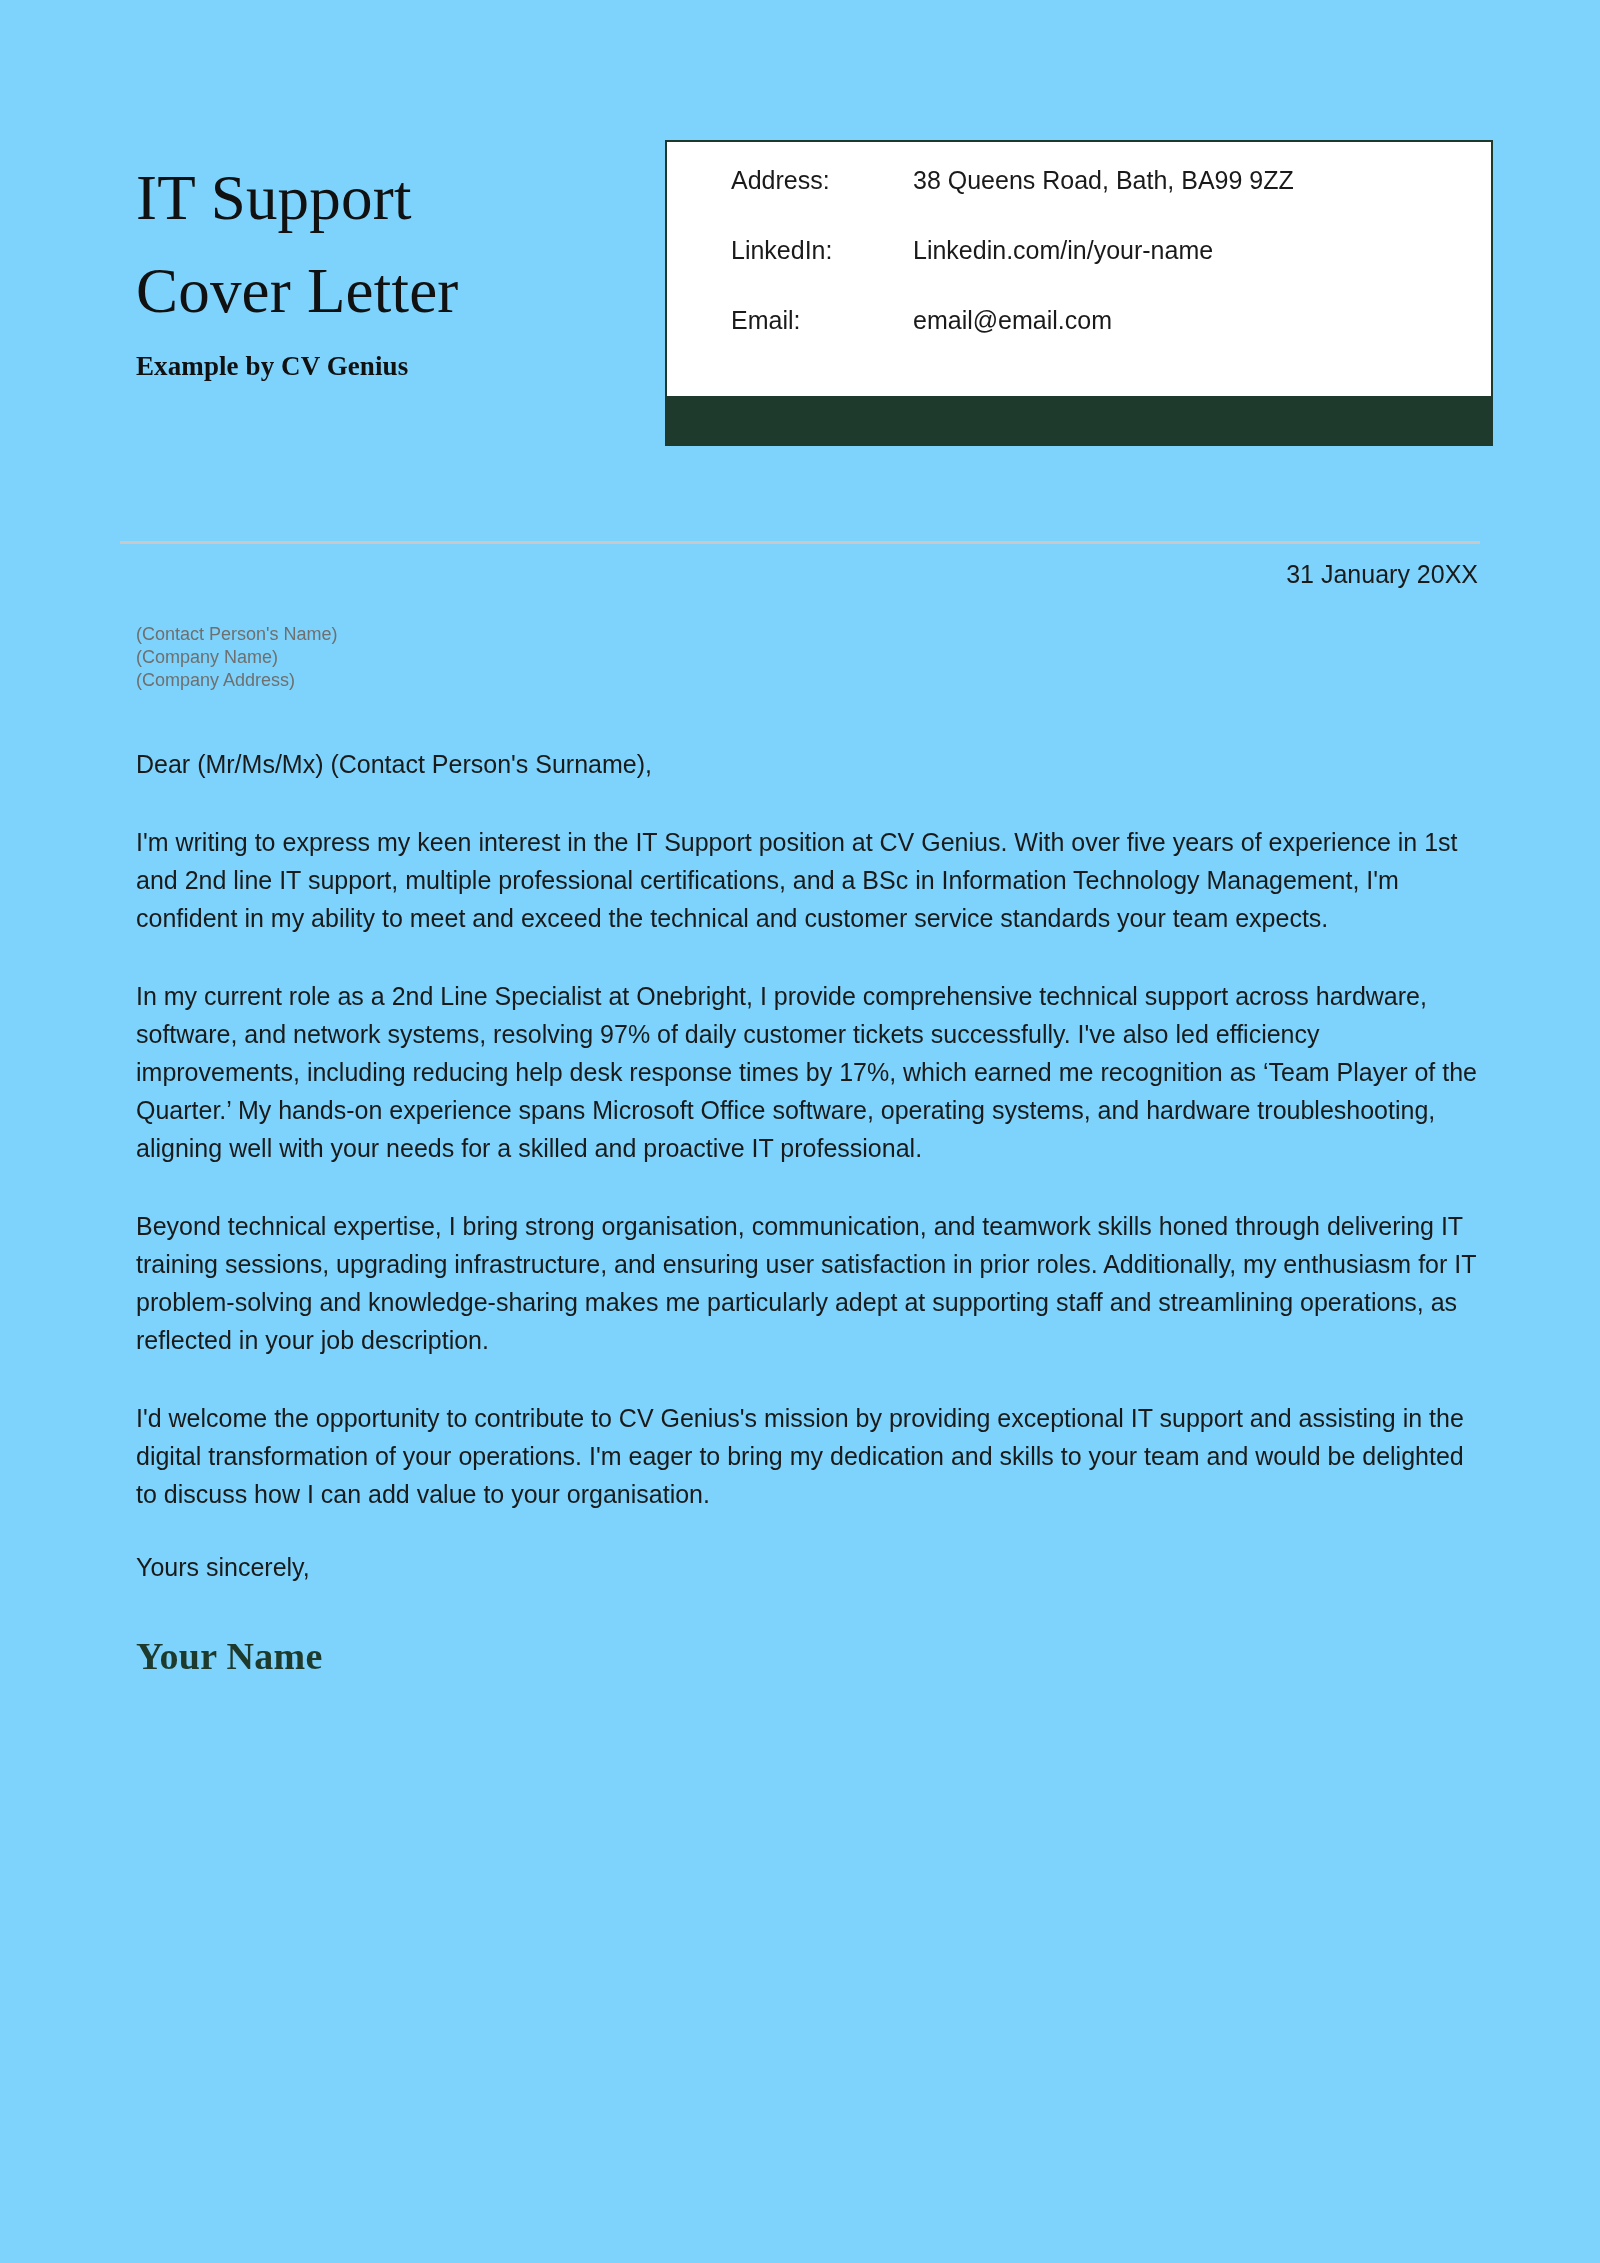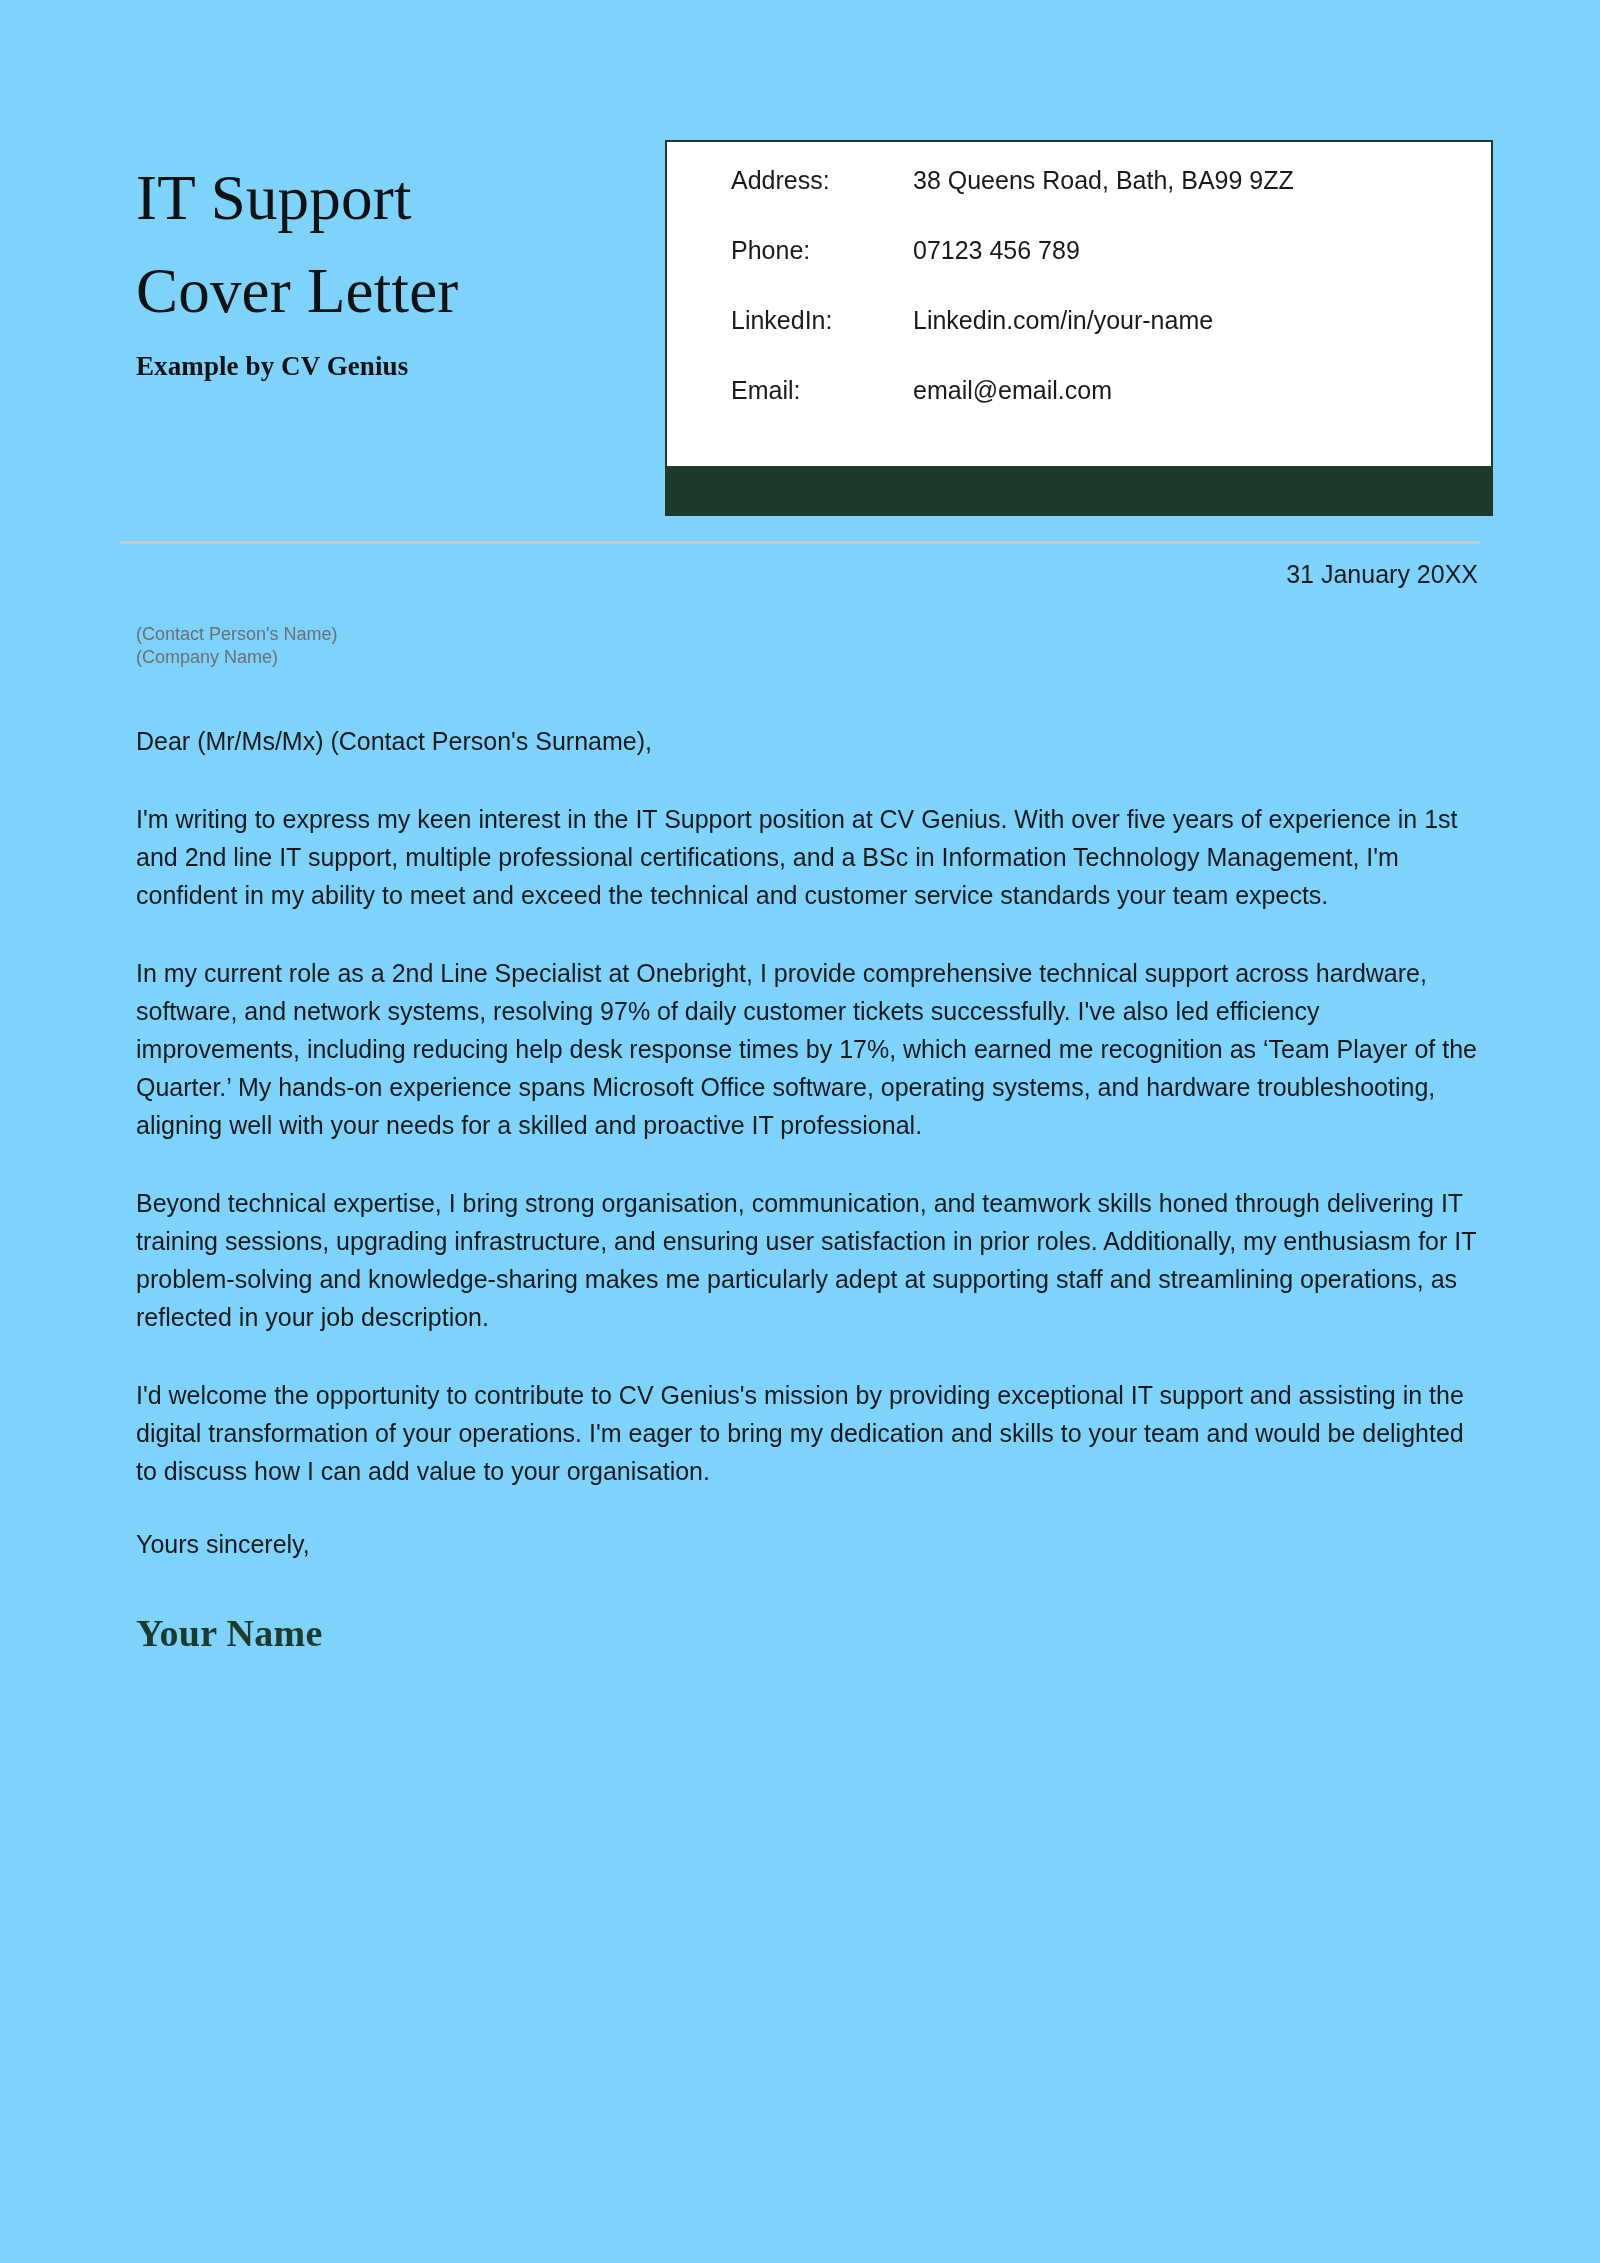--- a/index.html
+++ b/index.html
@@ -164,24 +164,20 @@
     </div>
 
     <div class="contact-box">
       <div class="contact-rows">
 
         <div class="contact-row">
           <span class="contact-label">Address:</span>
           <span class="contact-value">38 Queens Road, Bath, BA99 9ZZ</span>
         </div>
 
-        <div class="contact-row">
-          <span class="contact-label">Phone:</span>
-          <span class="contact-value">07123 456 789</span>
-        </div>
 
         <div class="contact-row">
           <span class="contact-label">LinkedIn:</span>
           <span class="contact-value">Linkedin.com/in/your-name</span>
         </div>
 
         <div class="contact-row">
           <span class="contact-label">Email:</span>
           <span class="contact-value">email@email.com</span>
         </div>
@@ -194,20 +190,21 @@
 
   <div class="divider"></div>
 
   <div class="body-area">
 
     <div class="letter-date">31 January 20XX</div>
 
     <div class="recipient">
       <p class="recipient-line">(Contact Person's Name)</p>
       <p class="recipient-line">(Company Name)</p>
+      <p class="recipient-line">(Company Address)</p>
     </div>
 
     <p class="salutation">Dear (Mr/Ms/Mx) (Contact Person's Surname),</p>
 
     <p class="para">I'm writing to express my keen interest in the IT Support position at CV Genius. With over five years of experience in 1st and 2nd line IT support, multiple professional certifications, and a BSc in Information Technology Management, I'm confident in my ability to meet and exceed the technical and customer service standards your team expects.</p>
     <p class="para">In my current role as a 2nd Line Specialist at Onebright, I provide comprehensive technical support across hardware, software, and network systems, resolving 97% of daily customer tickets successfully. I've also led efficiency improvements, including reducing help desk response times by 17%, which earned me recognition as ‘Team Player of the Quarter.’ My hands-on experience spans Microsoft Office software, operating systems, and hardware troubleshooting, aligning well with your needs for a skilled and proactive IT professional.</p>
     <p class="para">Beyond technical expertise, I bring strong organisation, communication, and teamwork skills honed through delivering IT training sessions, upgrading infrastructure, and ensuring user satisfaction in prior roles. Additionally, my enthusiasm for IT problem-solving and knowledge-sharing makes me particularly adept at supporting staff and streamlining operations, as reflected in your job description.</p>
     <p class="para">I'd welcome the opportunity to contribute to CV Genius's mission by providing exceptional IT support and assisting in the digital transformation of your operations. I'm eager to bring my dedication and skills to your team and would be delighted to discuss how I can add value to your organisation.</p>
 
     <p class="closing">Yours sincerely,</p>

